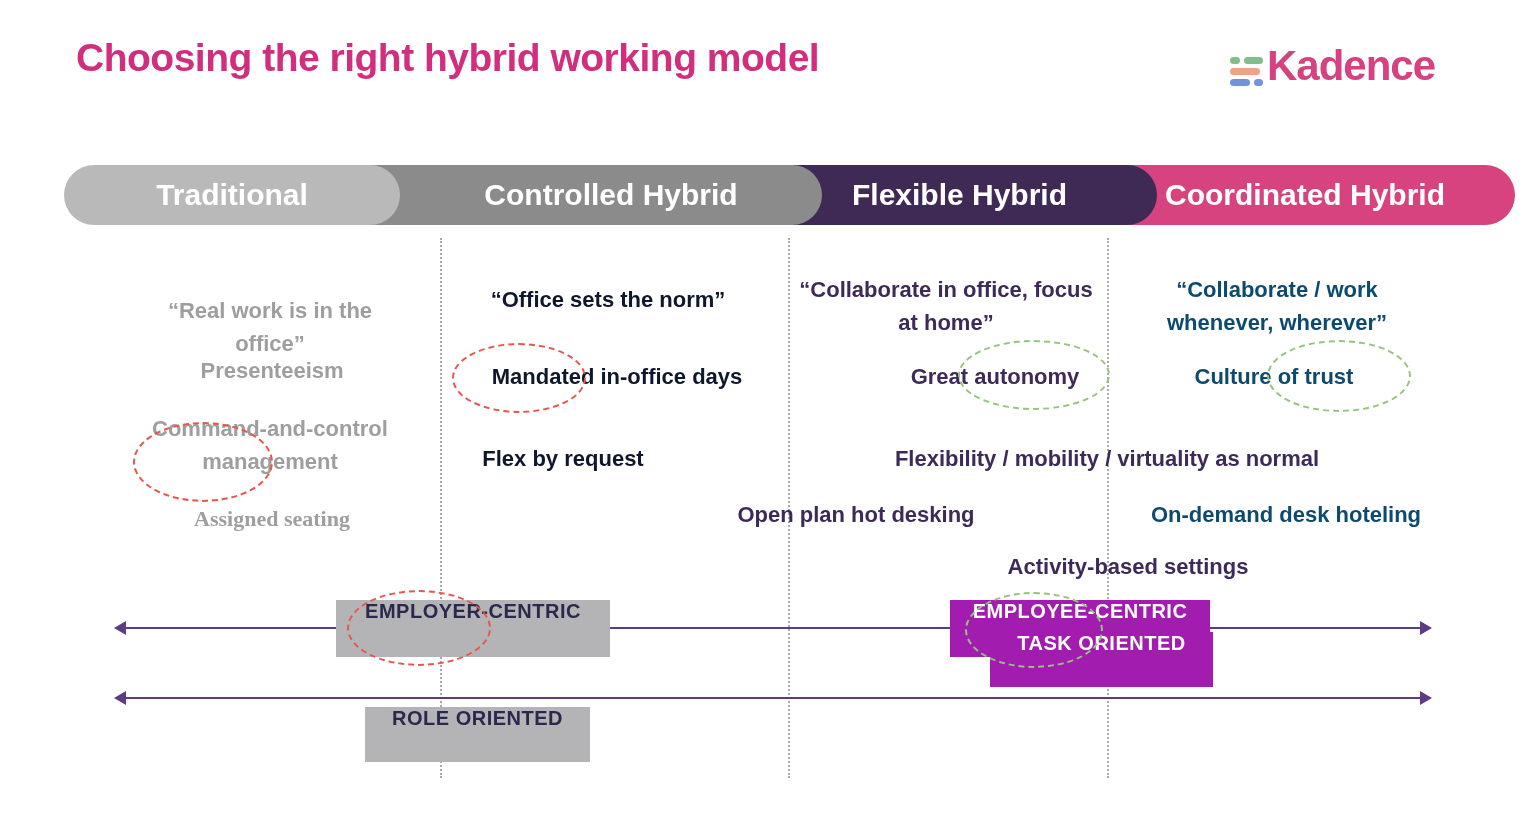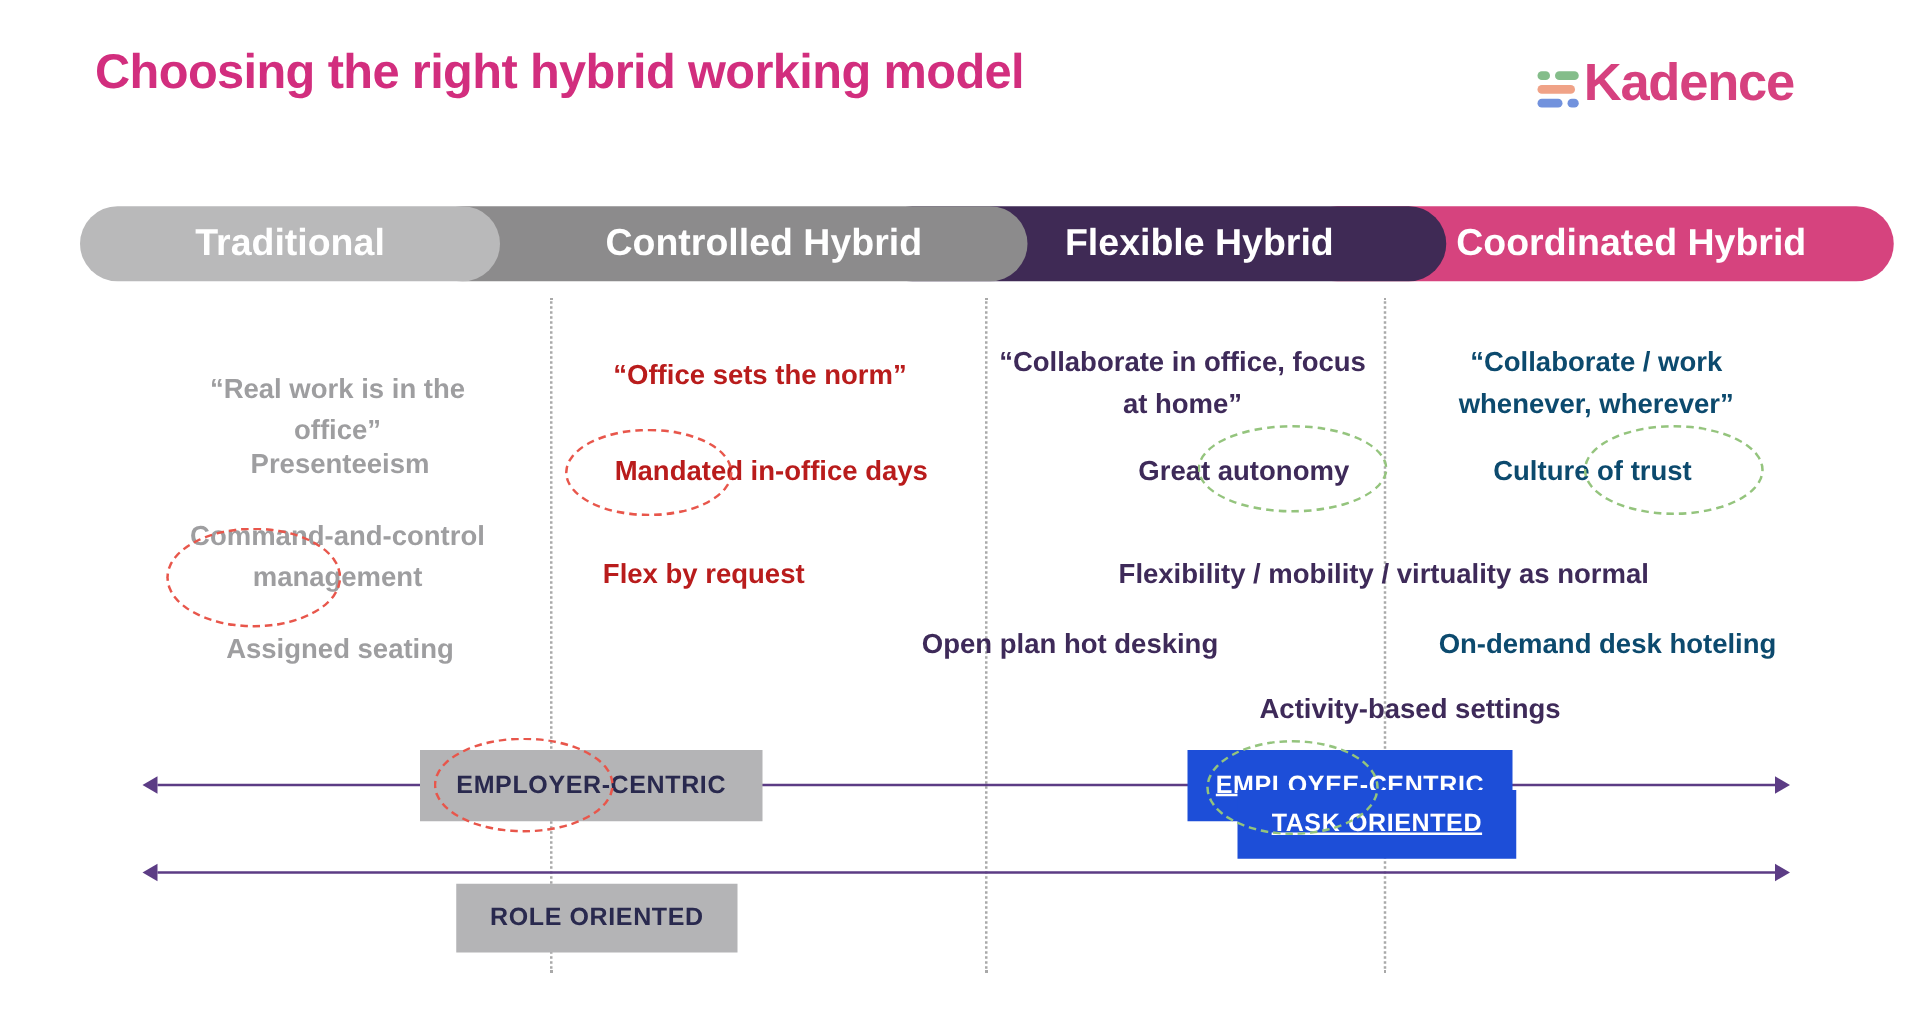--- a/index.html
+++ b/index.html
@@ -21,39 +21,39 @@
   .pill{
     position:absolute;top:165px;height:60px;border-radius:35px;
     display:flex;align-items:center;justify-content:center;
     color:#ffffff;font-size:30px;font-weight:700;
   }
   
   .vsep{position:absolute;top:238px;height:540px;width:0;border-left:2px dotted #9b9b9b;opacity:.85;}
   
   .txt{position:absolute;text-align:center;font-weight:700;font-size:22px;line-height:33px;}
   .c-gray{color:#9e9ea0;}
-  .c-charcoal{color:#b91c1c;}
+  .c-charcoal{color:#0f172a;}
   .c-purple{color:#3e2a59;}
   .c-pink{color:#0c4a6e;}
   
   .ellipse{position:absolute;border-radius:50%;background:transparent;}
   .ellipse.red{border:2px dashed #e8564b;}
   .ellipse.green{border:2px dashed #94c47d;}
   
   .axis-line{position:absolute;height:2px;background:#5c3c85;}
   .ah{position:absolute;width:0;height:0;border-top:7px solid transparent;border-bottom:7px solid transparent;}
   .ah.left{border-right:12px solid #5c3c85;}
   .ah.right{border-left:12px solid #5c3c85;}
   
   .axis-box{
-    position:absolute;display:flex;align-items:center;justify-content:center;
+    position:absolute;display:flex;justify-content:center;
     font-size:20px;font-weight:700;letter-spacing:0.5px;
   }
   .axis-box.gray{background:#b4b4b6;color:#29294e;}
-  .axis-box.pink{background:#1d4ed8;color:#ffffff;text-decoration:underline;}
+  .axis-box.pink{background:#a21caf;color:#ffffff;}
 </style>
 </head>
 <body>
 
 <div class="canvas">
 
   <div class="title">Choosing the right hybrid working model</div>
 
   <div class="logo">
     <div class="logo-mark">
@@ -85,21 +85,21 @@
     <span>Flexible Hybrid</span>
   </div>
 
   <div class="vsep" style="left:440px;"></div>
   <div class="vsep" style="left:788px;"></div>
   <div class="vsep" style="left:1107px;"></div>
 
   <div class="txt c-gray" style="left:160px;top:270px;width:220px;margin-top:24px;">“Real work is in the office”</div>
   <div class="txt c-gray" style="left:152px;top:354px;width:240px;">Presenteeism</div>
   <div class="txt c-gray" style="left:150px;top:412px;width:240px;">Command-and-control management</div>
-  <div class="txt c-gray" style="left:152px;top:502px;width:240px;">Assigned seating</div>
+  <div class="txt c-gray" style="left:152px;top:502px;width:240px;font-family:Liberation Serif, serif;">Assigned seating</div>
 
   <div class="txt c-charcoal" style="left:448px;top:283px;width:320px;">“Office sets the norm”</div>
   <div class="txt c-charcoal" style="left:457px;top:360px;width:320px;text-align:center;">Mandated in-office days</div>
   <div class="txt c-charcoal" style="left:433px;top:442px;width:260px;">Flex by request</div>
 
   <div class="txt c-purple" style="left:796px;top:273px;width:300px;">“Collaborate in office, focus at home”</div>
   <div class="txt c-purple" style="left:845px;top:360px;width:300px;">Great autonomy</div>
 
   <div class="txt c-pink" style="left:1127px;top:273px;width:300px;">“Collaborate / work whenever,  wherever”</div>
   <div class="txt c-pink" style="left:1124px;top:360px;width:300px;">Culture of trust</div>

